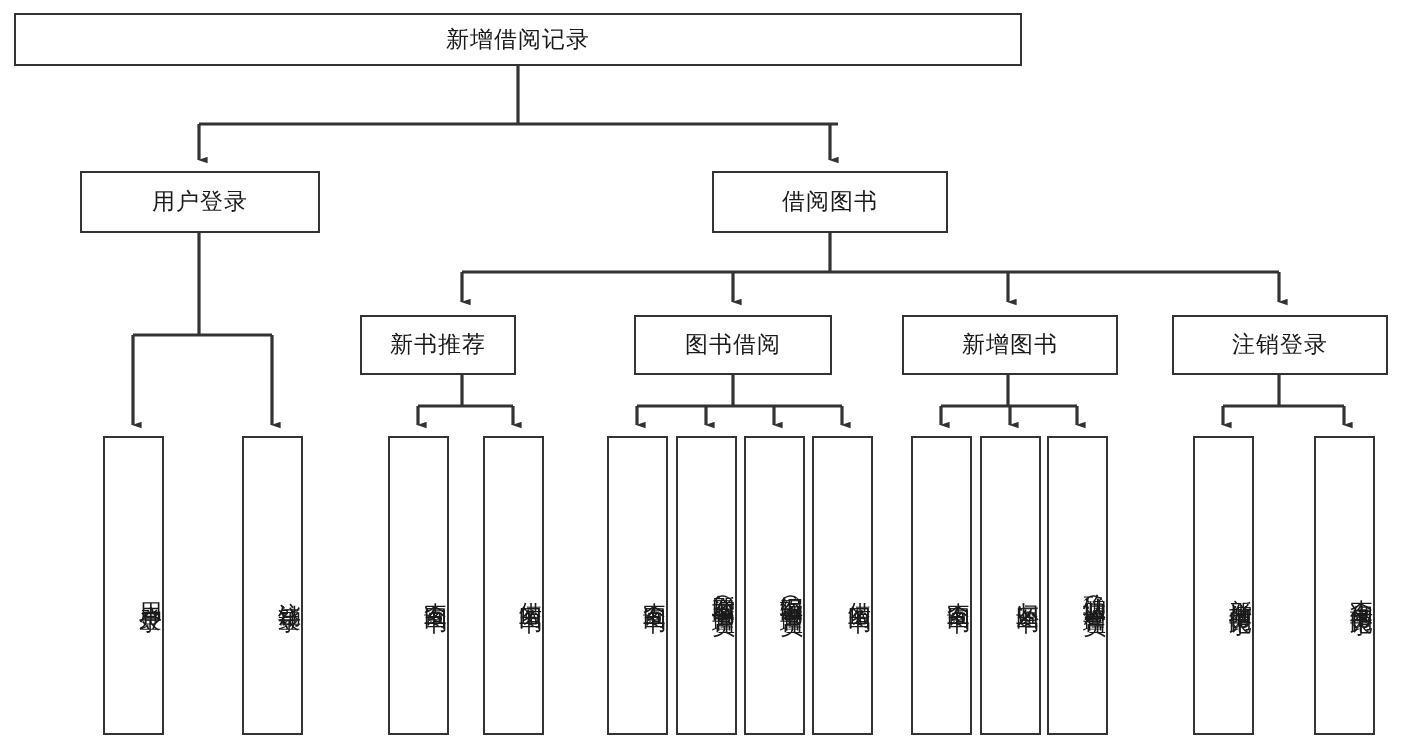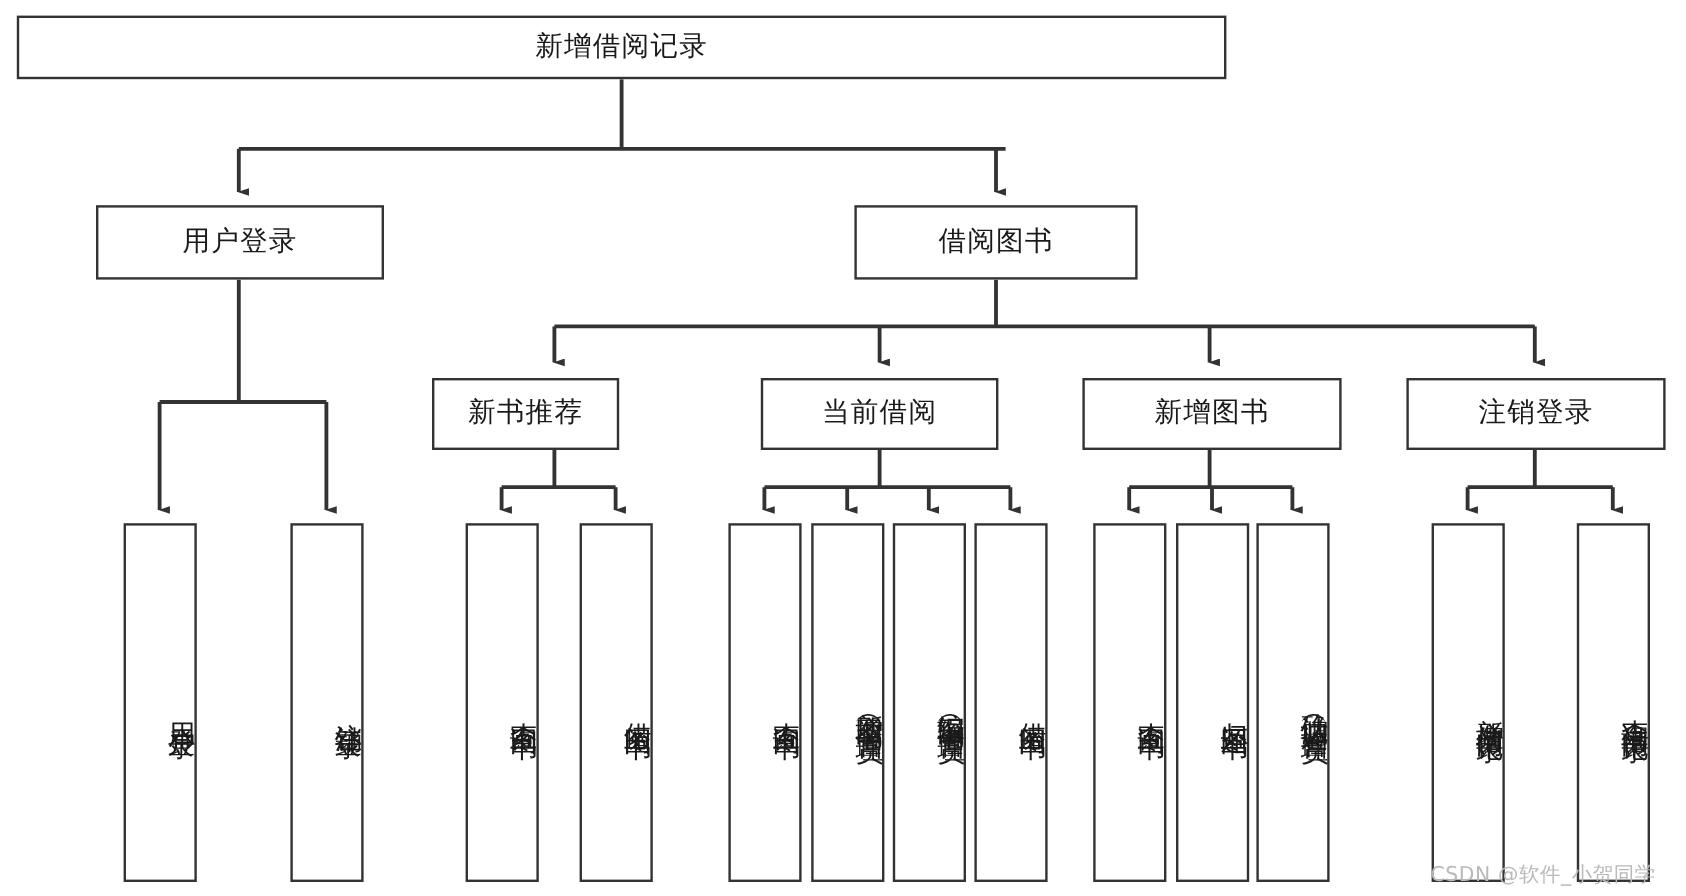--- a/index.html
+++ b/index.html
@@ -133,21 +133,21 @@
     <span>用户登录</span>
   </div>
   <div class="node node-h" style="left:712px; top:171px; width:236px; height:62px;">
     <span>借阅图书</span>
   </div>
 
   <div class="node node-h" style="left:360px; top:315px; width:156px; height:60px;">
     <span>新书推荐</span>
   </div>
   <div class="node node-h" style="left:634px; top:315px; width:198px; height:60px;">
-    <span>当前借阅</span>
+    <span>图书借阅</span>
   </div>
   <div class="node node-h" style="left:902px; top:315px; width:216px; height:60px;">
     <span>新增图书</span>
   </div>
   <div class="node node-h" style="left:1172px; top:315px; width:216px; height:60px;">
     <span>注销登录</span>
   </div>
 
   <div class="node node-v" style="left:103px; top:436px; width:61px; height:299px;">
     <span class="vtext">用户登录</span>
@@ -186,17 +186,14 @@
     <span class="vtext">确认归还（管理员）</span>
   </div>
 
   <div class="node node-v" style="left:1193px; top:436px; width:61px; height:299px;">
     <span class="vtext">新增借阅记录</span>
   </div>
   <div class="node node-v" style="left:1314px; top:436px; width:61px; height:299px;">
     <span class="vtext">查询借阅记录</span>
   </div>
 
-  <div class="watermark" style="left:1192px; top:717px;">
-    <span>CSDN @软件_小贺同学</span>
-  </div>
 
 </div>
 
 </body></html>

